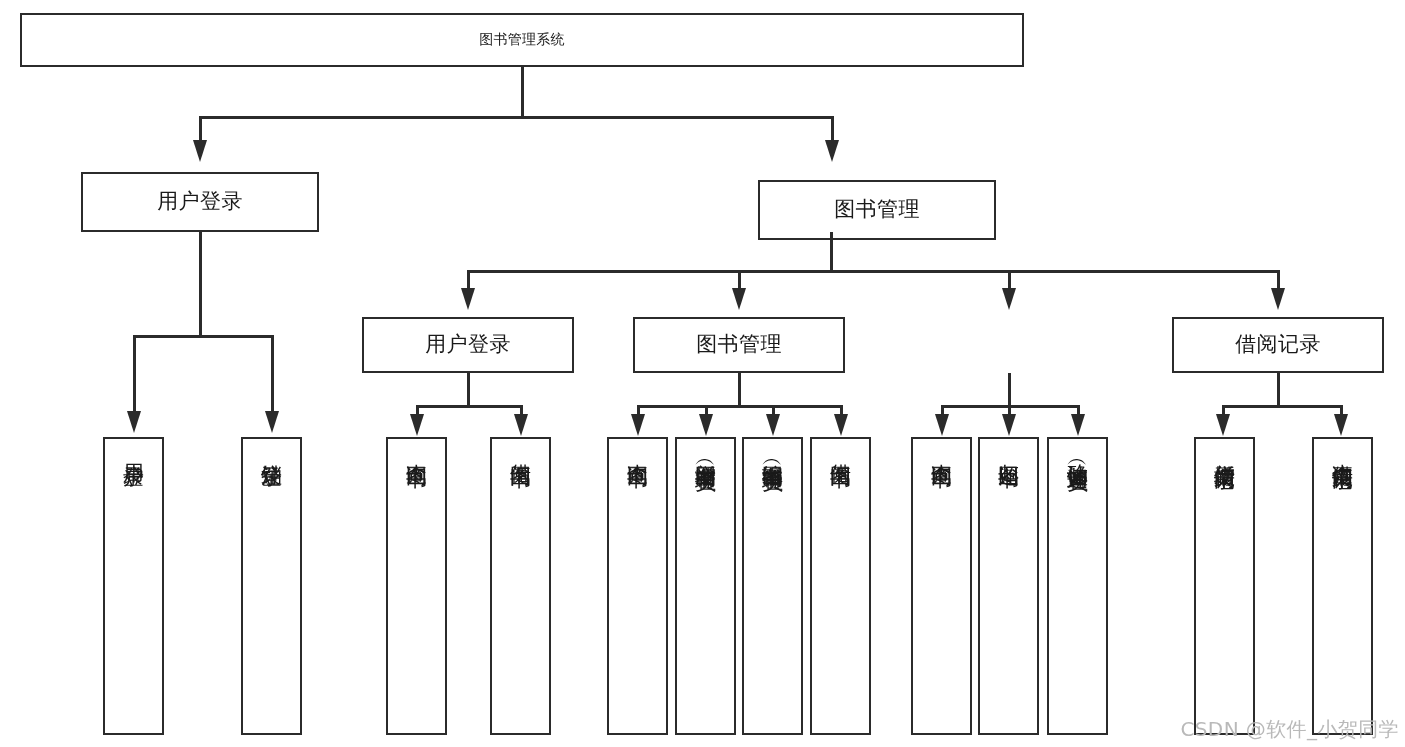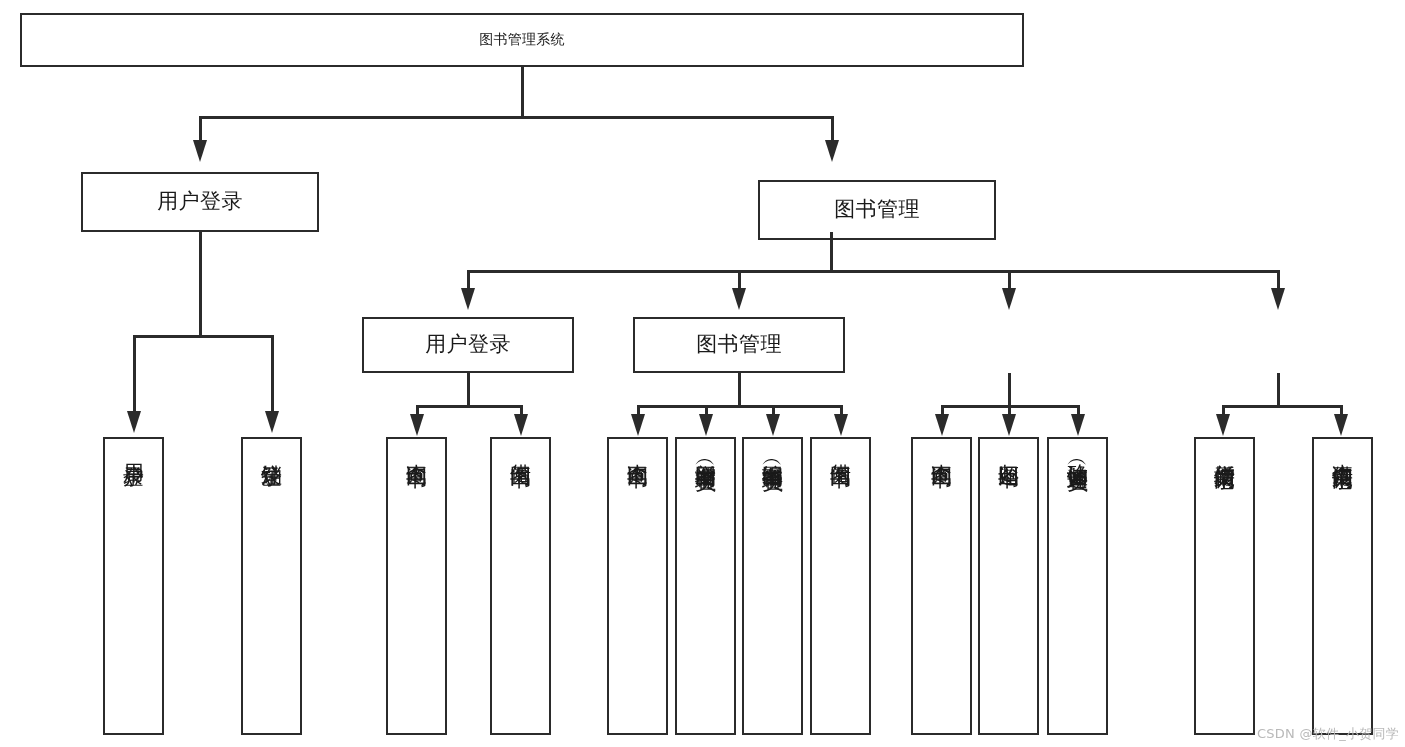--- a/index.html
+++ b/index.html
@@ -68,21 +68,21 @@
     height: 0;
     border-left: 7px solid transparent;
     border-right: 7px solid transparent;
     border-top: 22px solid #2b2b2b;
   }
   
   #watermark {
     position: absolute;
     right: 6px;
     bottom: 4px;
-    font-size: 13px;
+    font-size: 20px;
     color: #b9b9b9;
     white-space: nowrap;
     letter-spacing: 0.02em;
     font-family: "DejaVu Sans", "Liberation Sans", sans-serif;
   }
 </style>
 </head>
 <body>
 
 <div id="canvas">
@@ -124,20 +124,23 @@
   <div class="arrow" style="left:1002px; top:288px;"></div>
   <div class="vline" style="left:1277px; top:270px; height:22px;"></div>
   <div class="arrow" style="left:1271px; top:288px;"></div>
 
   <div class="node horiz" style="left:362px; top:317px; width:212px; height:56px;">
     <span class="label">用户登录</span>
   </div>
   <div class="node horiz" style="left:633px; top:317px; width:212px; height:56px;">
     <span class="label">图书管理</span>
   </div>
+  <div class="node horiz" style="left:1172px; top:317px; width:212px; height:56px;">
+    <span class="label">借阅记录</span>
+  </div>
 
   <div class="vline" style="left:467px; top:373px; height:34px;"></div>
   <div class="hline" style="left:416px; top:405px; width:106px;"></div>
   <div class="vline" style="left:416px; top:405px; height:16px;"></div>
   <div class="arrow" style="left:410px; top:414px;"></div>
   <div class="vline" style="left:520px; top:405px; height:16px;"></div>
   <div class="arrow" style="left:514px; top:414px;"></div>
 
   <div class="vline" style="left:738px; top:373px; height:34px;"></div>
   <div class="hline" style="left:637px; top:405px; width:205px;"></div>

